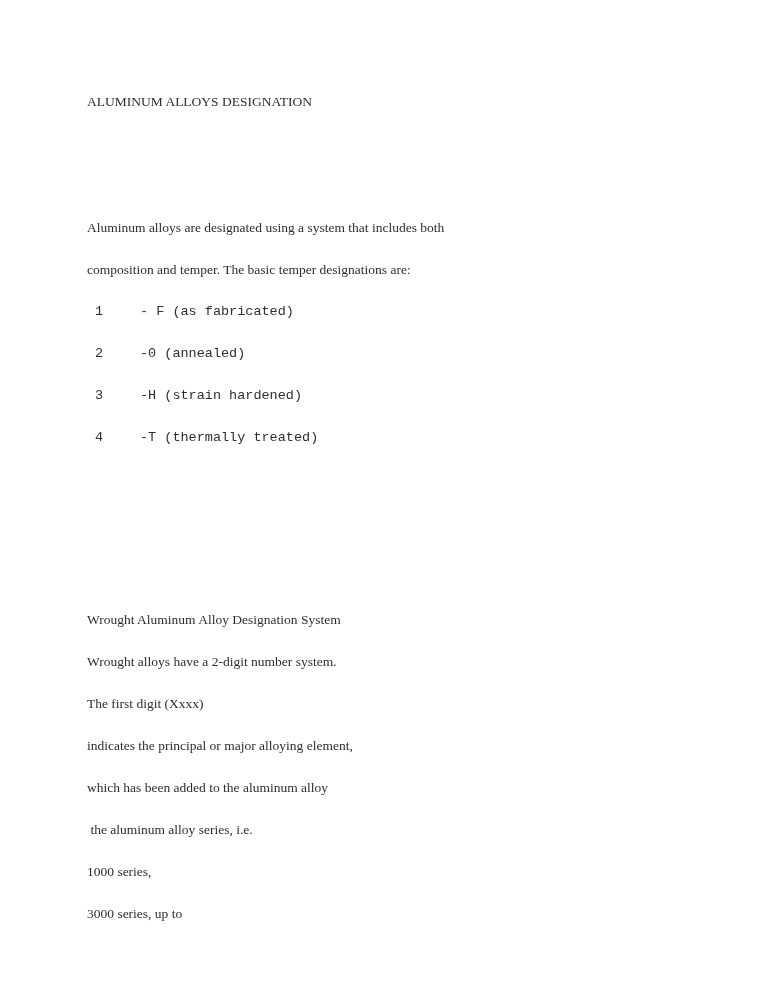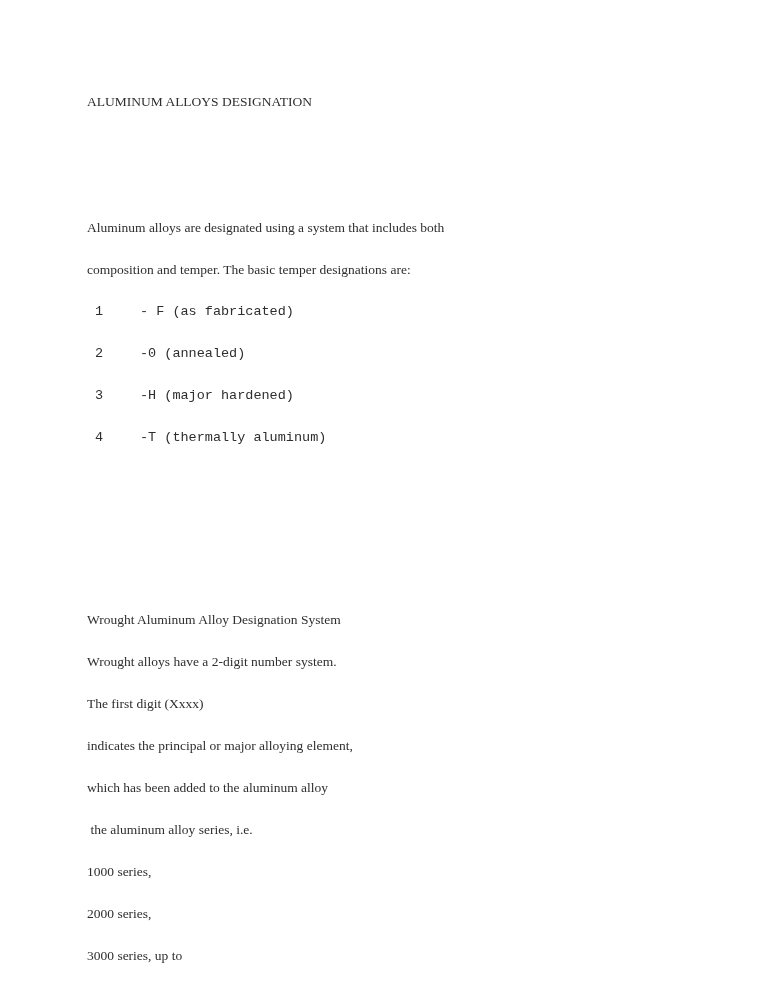--- a/index.html
+++ b/index.html
@@ -34,35 +34,34 @@
 
 <div class="page">
   <span class="line">ALUMINUM ALLOYS DESIGNATION</span>
   <span class="blank"></span>
 
   <div>
     <span class="line">Aluminum alloys are designated using a system that includes both</span>
     <span class="line">composition and temper. The basic temper designations are:</span>
     <span class="row"><span class="col-series">1</span><span>- F (as fabricated)</span></span>
     <span class="row"><span class="col-series">2</span><span>-0 (annealed)</span></span>
-    <span class="row"><span class="col-series">3</span><span>-H (major hardened)</span></span>
-    <span class="row"><span class="col-series">4</span><span>-T (thermally aluminum)</span></span>
+    <span class="row"><span class="col-series">3</span><span>-H (strain hardened)</span></span>
+    <span class="row"><span class="col-series">4</span><span>-T (thermally treated)</span></span>
   </div>
 
   <span class="gap2"></span>
 
   <div>
     <span class="line">Wrought Aluminum Alloy Designation System</span>
     <span class="line">Wrought alloys have a 2-digit number system.</span>
     <span class="line">The first digit (Xxxx)</span>
     <span class="line">indicates the principal or major alloying element,</span>
     <span class="line">which has been added to the aluminum alloy</span>
     <span class="line"> the aluminum alloy series, i.e.</span>
     <span class="line">1000 series,</span>
-    <span class="line">2000 series,</span>
     <span class="line">3000 series, up to</span>
     
   </div>
 
   
 
   
 
   
 

